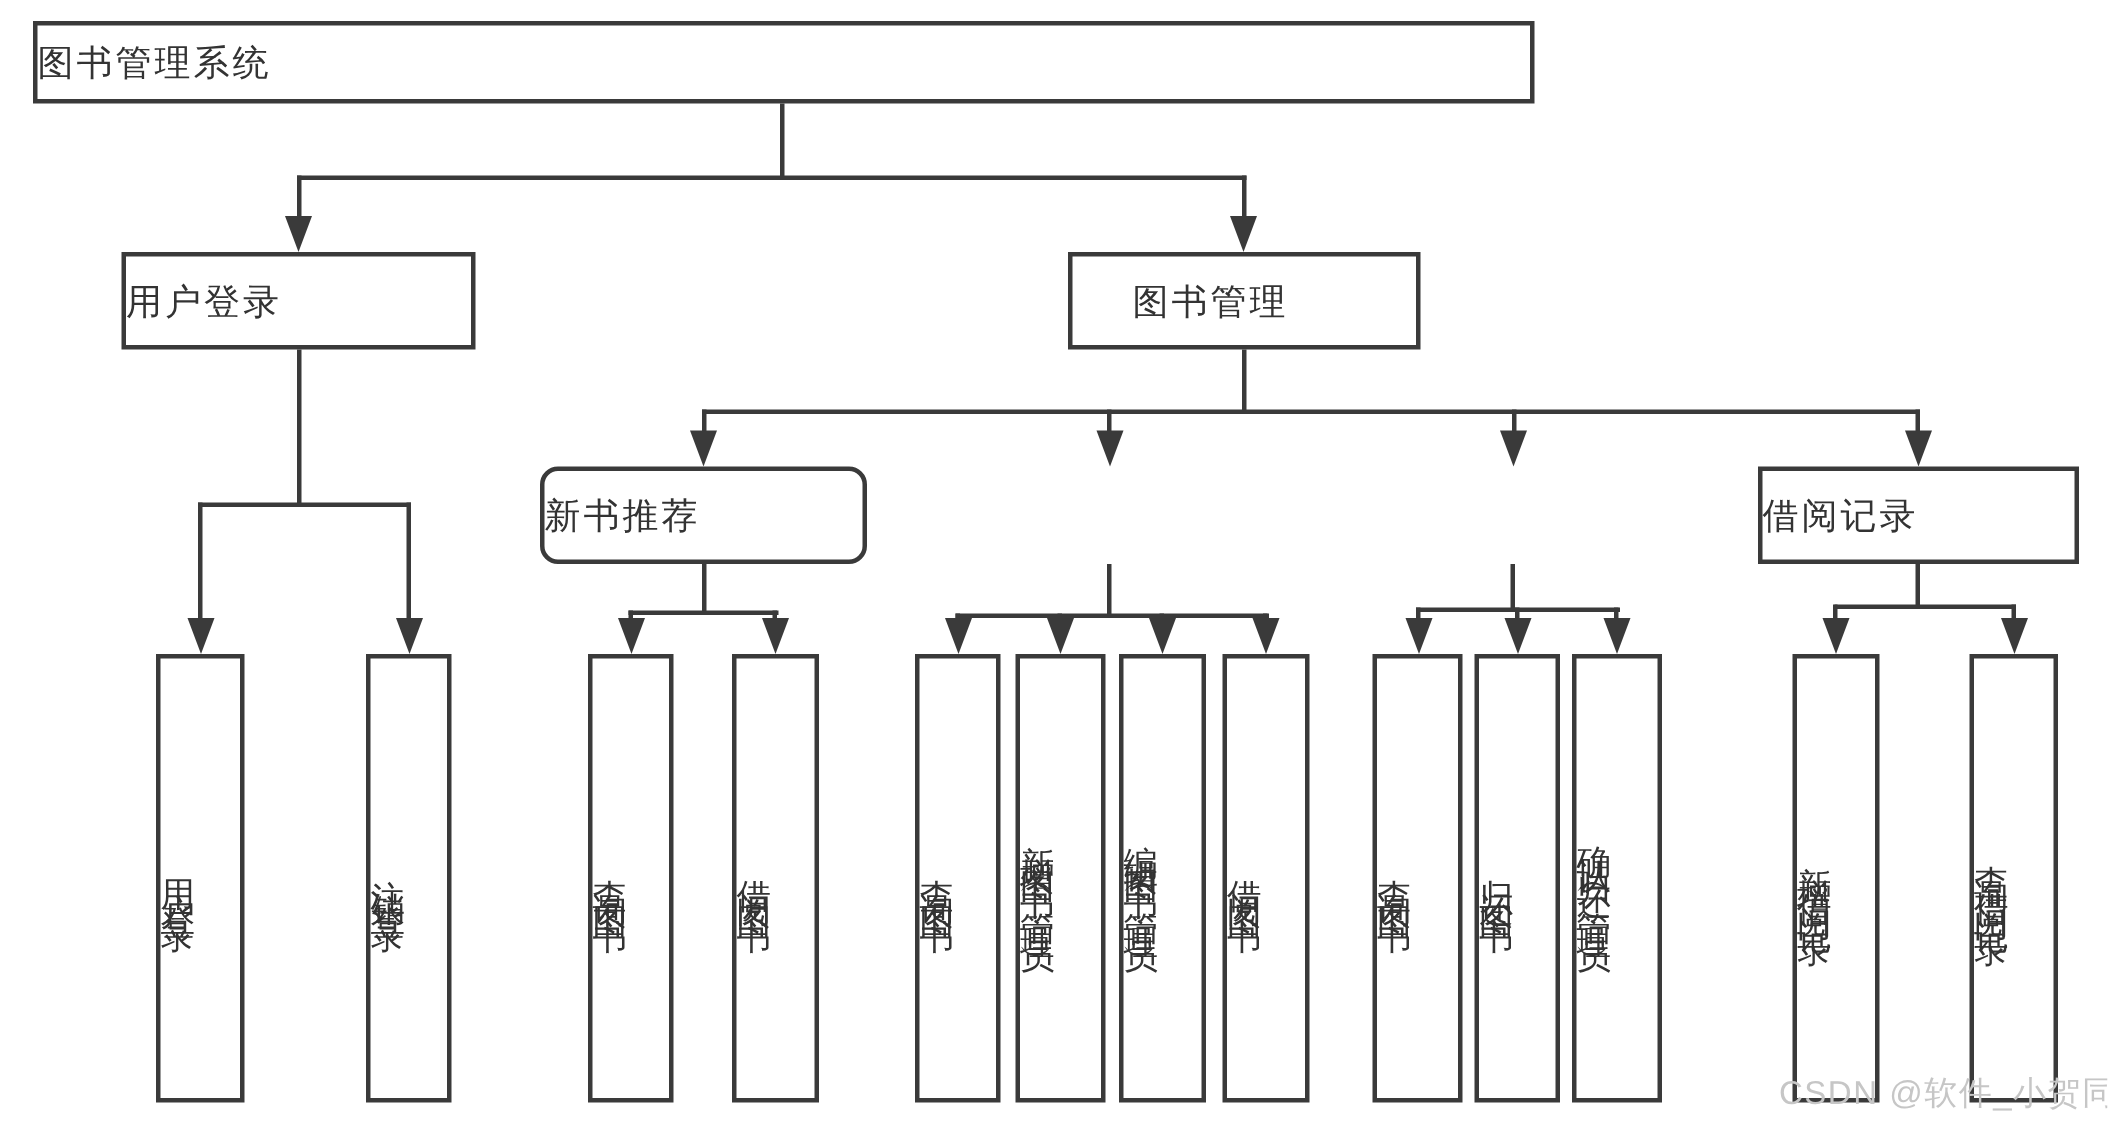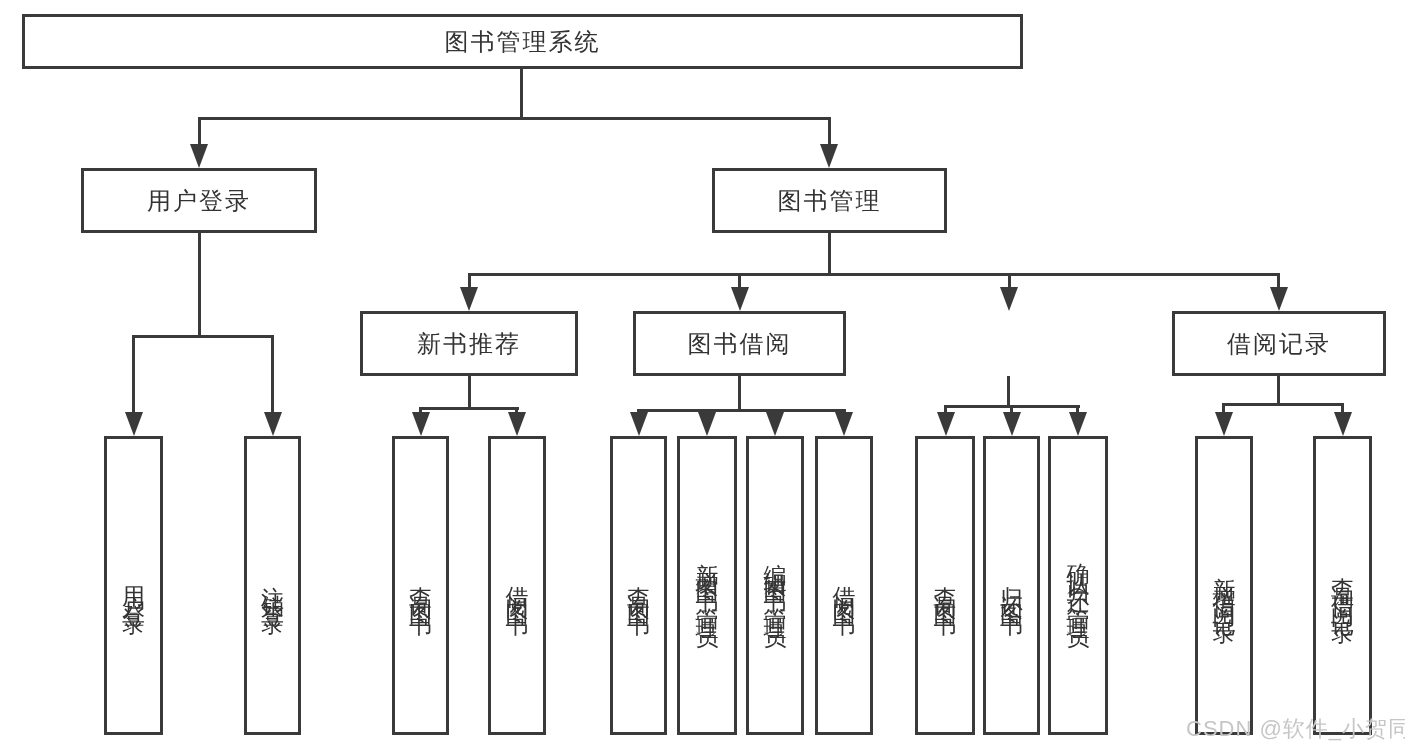--- a/index.html
+++ b/index.html
@@ -11,21 +11,20 @@
     height: 747px;
     background: #ffffff;
     overflow: hidden;
   }
   .box {
     position: absolute;
     border: 3px solid #3a3a3a;
     background: #ffffff;
     display: flex;
     align-items: center;
-    justify-content: center;
     color: #333333;
   }
   .box.h { font-size: 24px; letter-spacing: 2px; }
   .box.v { font-size: 23px; }
   .vtext {
     writing-mode: vertical-rl;
     text-orientation: mixed;
     letter-spacing: 9px;
     line-height: 1;
     white-space: nowrap;
@@ -62,21 +61,21 @@
   <div class="vline" style="left:520px; top:69px; height:50px;"></div>
   <div class="hline" style="left:198px; top:117px; width:633px;"></div>
   <div class="vline" style="left:198px; top:117px; height:30px;"></div>
   <div class="arrowhead" style="left:190px; top:144px;"></div>
   <div class="vline" style="left:828px; top:117px; height:30px;"></div>
   <div class="arrowhead" style="left:820px; top:144px;"></div>
 
   <div class="box h" style="left:81px; top:168px; width:236px; height:65px;">
     <span>用户登录</span>
   </div>
-  <div class="box h" style="left:712px; top:168px; width:235px; height:65px;">
+  <div class="box h" style="left:712px; top:168px; width:235px; height:65px;padding-left:40px;">
     <span>图书管理</span>
   </div>
 
   <div class="vline" style="left:198px; top:233px; height:104px;"></div>
   <div class="hline" style="left:132px; top:335px; width:142px;"></div>
   <div class="vline" style="left:132px; top:335px; height:80px;"></div>
   <div class="arrowhead" style="left:125px; top:412px;"></div>
   <div class="vline" style="left:271px; top:335px; height:80px;"></div>
   <div class="arrowhead" style="left:264px; top:412px;"></div>
 
@@ -84,25 +83,22 @@
   <div class="hline" style="left:468px; top:273px; width:812px;"></div>
   <div class="vline" style="left:468px; top:273px; height:18px;"></div>
   <div class="arrowhead" style="left:460px; top:287px;"></div>
   <div class="vline" style="left:738px; top:273px; height:18px;"></div>
   <div class="arrowhead" style="left:731px; top:287px;"></div>
   <div class="vline" style="left:1008px; top:273px; height:18px;"></div>
   <div class="arrowhead" style="left:1000px; top:287px;"></div>
   <div class="vline" style="left:1277px; top:273px; height:18px;"></div>
   <div class="arrowhead" style="left:1270px; top:287px;"></div>
 
-  <div class="box h" style="left:360px; top:311px; width:218px; height:65px;">
+  <div class="box h" style="left:360px; top:311px; width:218px; height:65px;border-radius:12px;">
     <span>新书推荐</span>
-  </div>
-  <div class="box h" style="left:633px; top:311px; width:213px; height:65px;">
-    <span>图书借阅</span>
   </div>
   <div class="box h" style="left:1172px; top:311px; width:214px; height:65px;">
     <span>借阅记录</span>
   </div>
 
   <div class="vline" style="left:468px; top:376px; height:34px;"></div>
   <div class="hline" style="left:419px; top:407px; width:100px;"></div>
   <div class="vline" style="left:419px; top:407px; height:8px;"></div>
   <div class="arrowhead" style="left:412px; top:412px;"></div>
   <div class="vline" style="left:515px; top:407px; height:8px;"></div>

